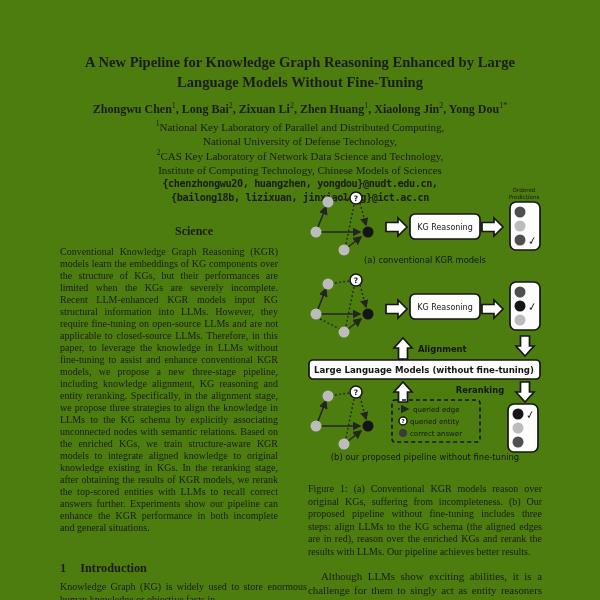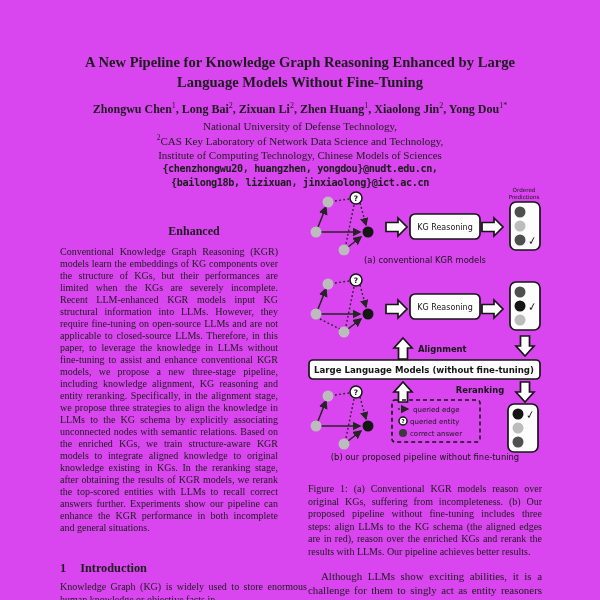--- a/index.html
+++ b/index.html
@@ -1,17 +1,17 @@
 <!DOCTYPE html>
 <html><head>
 <meta charset="utf-8">
 <style>
   * { margin:0; padding:0; box-sizing:border-box; }
   html,body { width:600px; height:600px; background:#ffffff; }
-  .page { position:absolute; inset:0; width:600px; height:600px; background:#d946ef;
+  .page { position:absolute; inset:0; width:600px; height:600px; background:#4d7c0f;
           font-family:"Liberation Serif","DejaVu Serif",serif; color:#1c1c1c; overflow:hidden; }
 
   .header { position:absolute; top:52px; left:40px; right:40px; text-align:center; }
   .title { font-size:14.6px; font-weight:bold; line-height:1.4; max-width:462px; margin:0 auto; }
   .authors { margin-top:8px; font-size:12px; font-weight:bold;text-align:center; }
   .authors sup { font-size:8px; font-weight:normal; }
   .affils { margin-top:2px; font-size:11px; line-height:1.3; }
   .affils sup { font-size:7.5px; }
   .emails { font-family:"DejaVu Sans Mono","Liberation Mono",monospace; font-size:10.2px;
             line-height:1.32; letter-spacing:-0.4px;font-weight:bold; }
@@ -47,30 +47,31 @@
 </style>
 </head>
 <body>
 
 <div class="page">
 
   <div class="header">
     <div class="title">A New Pipeline for Knowledge Graph Reasoning Enhanced by Large Language Models Without Fine-Tuning</div>
     <div class="authors"><span>Zhongwu Chen</span><sup>1</sup>, <span>Long Bai</span><sup>2</sup>, <span>Zixuan Li</span><sup>2</sup>, <span>Zhen Huang</span><sup>1</sup>, <span>Xiaolong Jin</span><sup>2</sup>, <span>Yong Dou</span><sup>1*</sup></div>
     <div class="affils">
+        <div><sup>1</sup>National Key Laboratory of Parallel and Distributed Computing,</div>
         <div>National University of Defense Technology,</div>
         <div><sup>2</sup>CAS Key Laboratory of Network Data Science and Technology,</div>
         <div>Institute of Computing Technology, Chinese Models of Sciences</div>
       </div>
     <div class="emails">{chenzhongwu20, huangzhen, yongdou}@nudt.edu.cn,</div>
     <div class="emails">{bailong18b, lizixuan, jinxiaolong}@ict.ac.cn</div>
   </div>
 
   <div class="col-left">
-    <div class="abstract-head">Enhanced</div>
+    <div class="abstract-head">Science</div>
     <div class="abstract-body">Conventional Knowledge Graph Reasoning (KGR) models learn the embeddings of KG components over the structure of KGs, but their performances are limited  when the KGs are severely incomplete. Recent LLM-enhanced KGR models input KG structural information into LLMs. However, they require fine-tuning on open-source LLMs and are not applicable to closed-source LLMs. Therefore, in this paper, to leverage the knowledge in LLMs without fine-tuning to assist and enhance conventional KGR models, we propose a new three-stage pipeline, including knowledge alignment, KG reasoning and entity reranking. Specifically, in the alignment stage, we propose three strategies to align the knowledge in LLMs to the KG schema by explicitly associating unconnected nodes with semantic relations. Based on the enriched KGs, we train structure-aware KGR models to integrate aligned knowledge to original knowledge existing in KGs. In the reranking stage, after obtaining the results of KGR models, we rerank the top-scored entities with LLMs to recall correct answers further. Experiments show our pipeline can enhance the KGR performance in both incomplete and general situations.</div>
     <div class="section-head">
       <span class="num">1</span><span>Introduction</span>
     </div>
     <div class="intro-body">Knowledge Graph (KG) is widely used to store enormous human knowledge or objective facts in</div>
   </div>
 
   <div class="col-right">
 
     <svg class="fig" width="234" height="276" viewBox="0 0 234 276">

